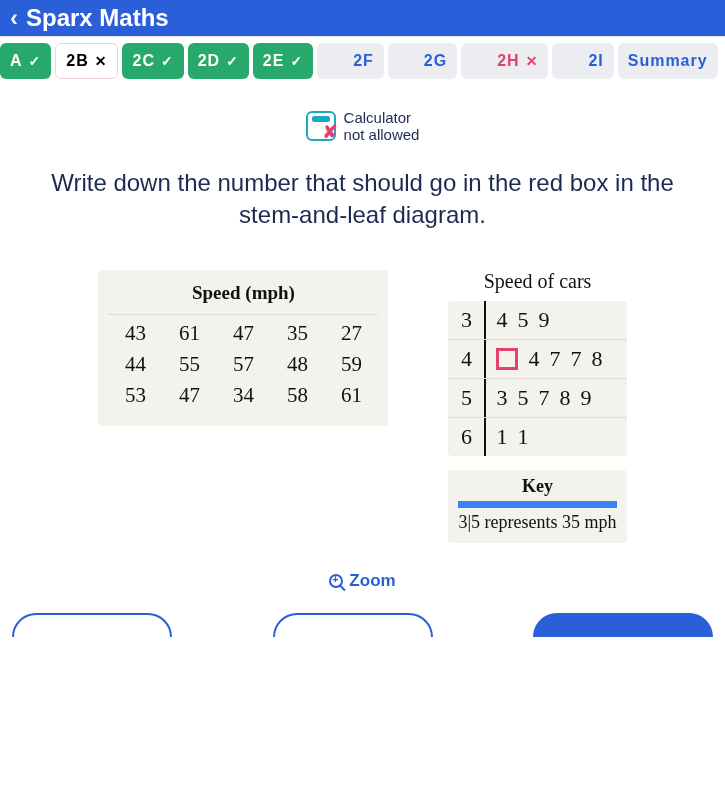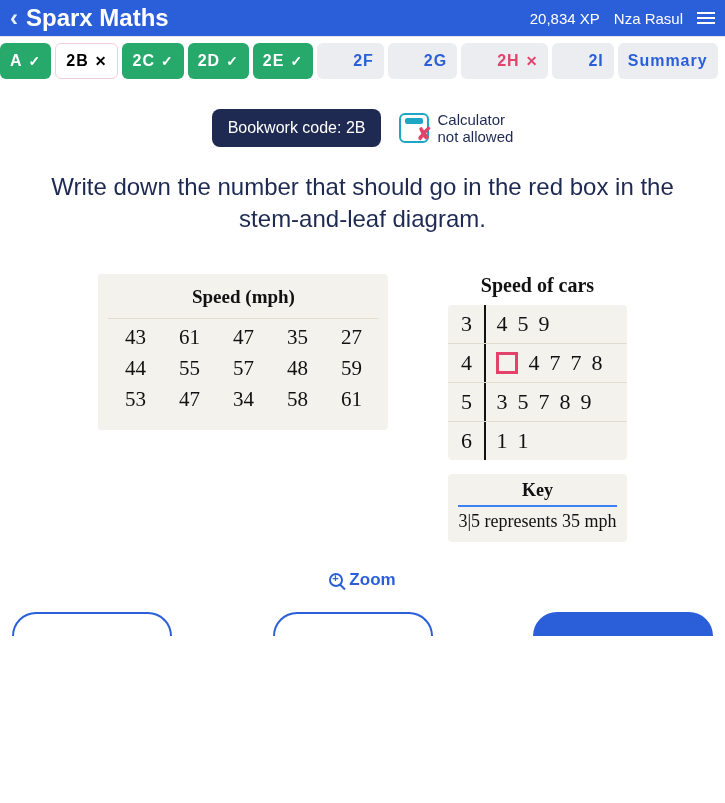--- a/index.html
+++ b/index.html
@@ -131,21 +131,21 @@
       border-top: 1px solid #e0dcd2;
     }
     .speed-table .cell { text-align: center; }
 
     .stemleaf-wrap {
       font-family: Georgia, 'Times New Roman', serif;
       color: #111;
     }
     .stemleaf-wrap h4 {
       text-align: center;
-      font-weight: 700;
+      font-weight: 400;
       font-size: 20px;
       margin-bottom: 8px;
     }
     .stemleaf {
       background: #f4f2ed;
       border-radius: 4px;
     }
     .sl-row {
       display: flex;
       border-top: 1px solid #e0dcd2;
@@ -172,21 +172,21 @@
       vertical-align: middle;
     }
     .keybox {
       background: #f4f2ed;
       margin-top: 14px;
       border-radius: 4px;
       text-align: center;
       padding: 6px 10px 10px;
       font-size: 18px;
     }
-    .keybox .key-title { font-weight: 700; border-bottom: 2px solid #3b82f6; padding-bottom: 4px; margin-bottom: 4px;}
+    .keybox .key-title { font-weight: 700; border-bottom: 7px solid #3b82f6; padding-bottom: 4px; margin-bottom: 4px;}
     .zoom-row {
       text-align: center;
       margin-top: 28px;
       color: #2b5fd9;
       font-weight: 700;
       font-size: 17px;
       display:flex;
       justify-content:center;
       align-items:center;
       gap:6px;
@@ -216,29 +216,20 @@
     }
   </style>
 </head>
 <body>
 
 <div class="header">
   <div class="header-left">
     <span class="back-chevron">‹</span>
     <span class="brand">Sparx Maths</span>
   </div>
-  <div class="header-right">
-    <span>20,834 XP</span>
-    <span>Nza Rasul</span>
-    <span class="hamburger">
-        <span></span>
-        <span></span>
-        <span></span>
-      </span>
-  </div>
 </div>
 
 <div class="tabs" id="tabs">
     <div class="tab green-solid">
       <span class="label">A</span>
       <span class="mark">✓</span>
     </div>
     <div class="tab white-red">
       <span class="label">2B</span>
       <span class="mark">✕</span>
@@ -267,21 +258,20 @@
     </div>
     <div class="tab gray blue">
       <span class="label">2I</span>
     </div>
     <div class="tab summary">
       <span class="label">Summary</span>
     </div>
   </div>
 
 <div class="meta-row">
-  <div class="code-pill">Bookwork code: 2B</div>
   <div class="calc-box">
     <div class="calc-icon">
         <span class="x">✘</span>
       </div>
     <div>
       <div>Calculator</div>
       <div>not allowed</div>
     </div>
   </div>
 </div>

